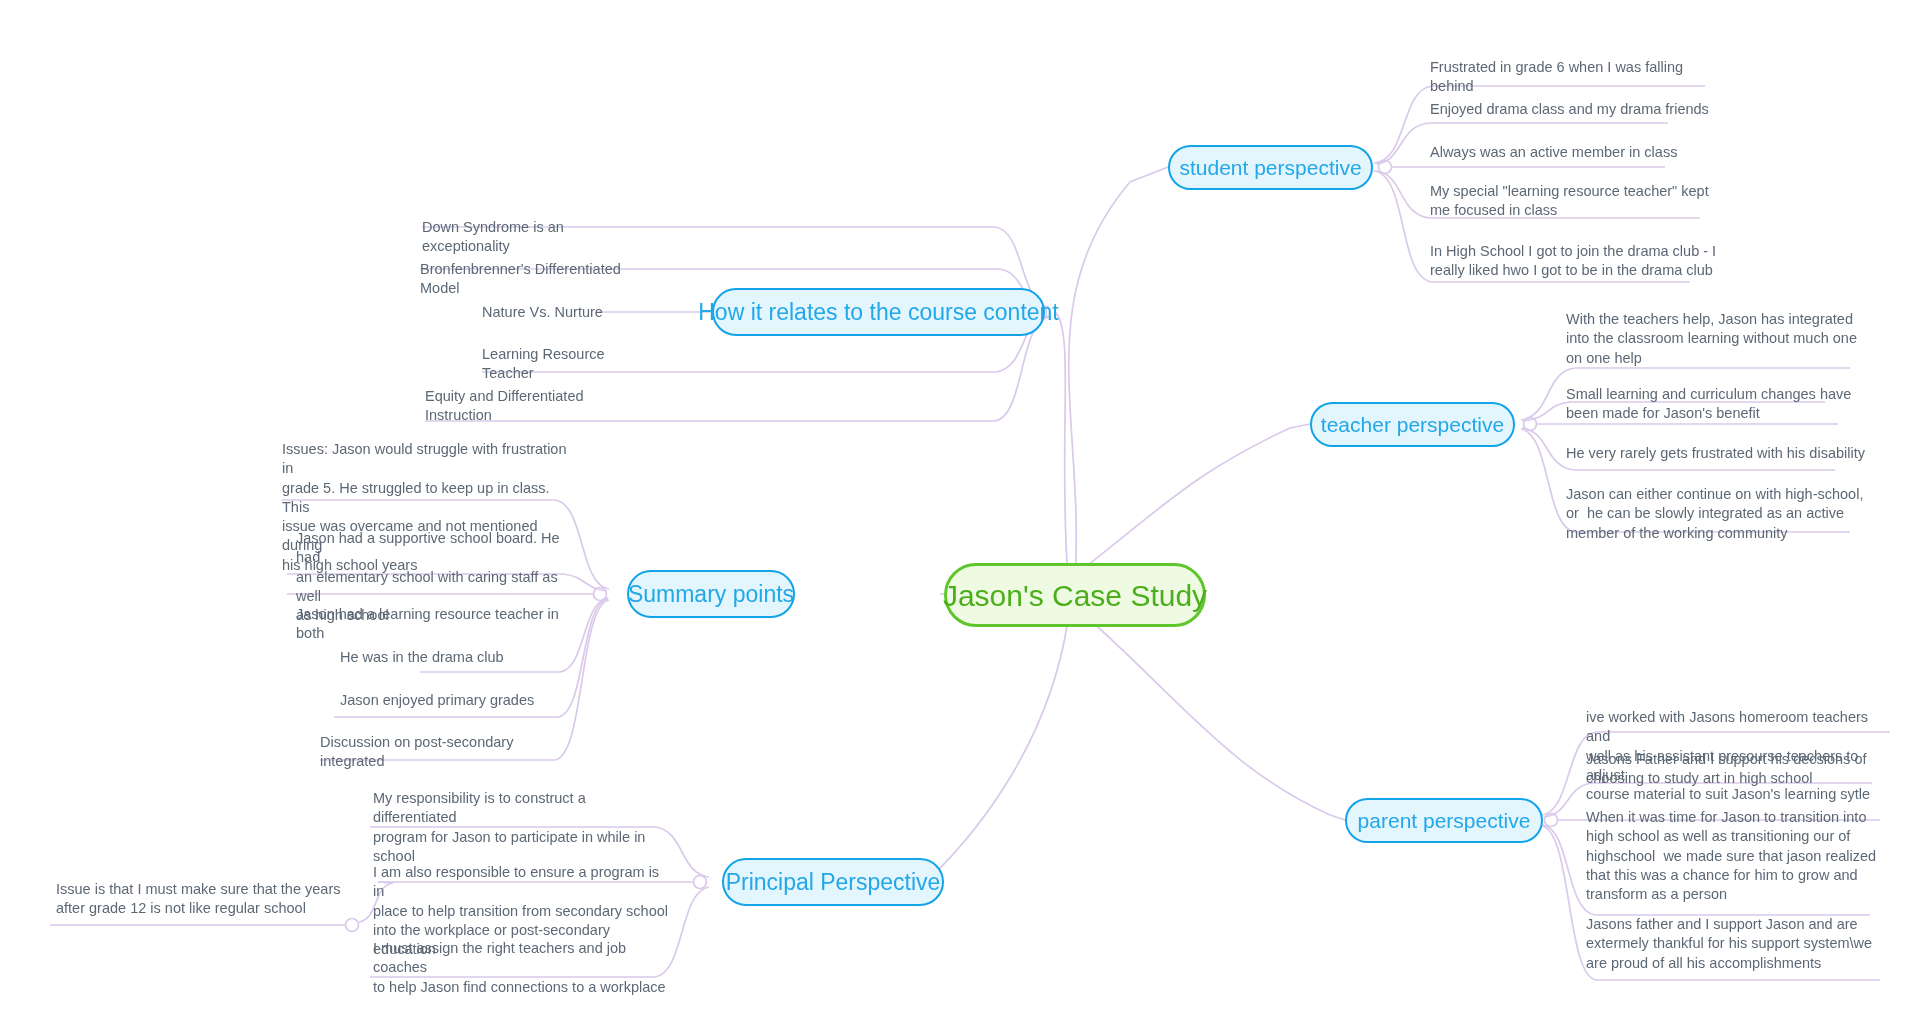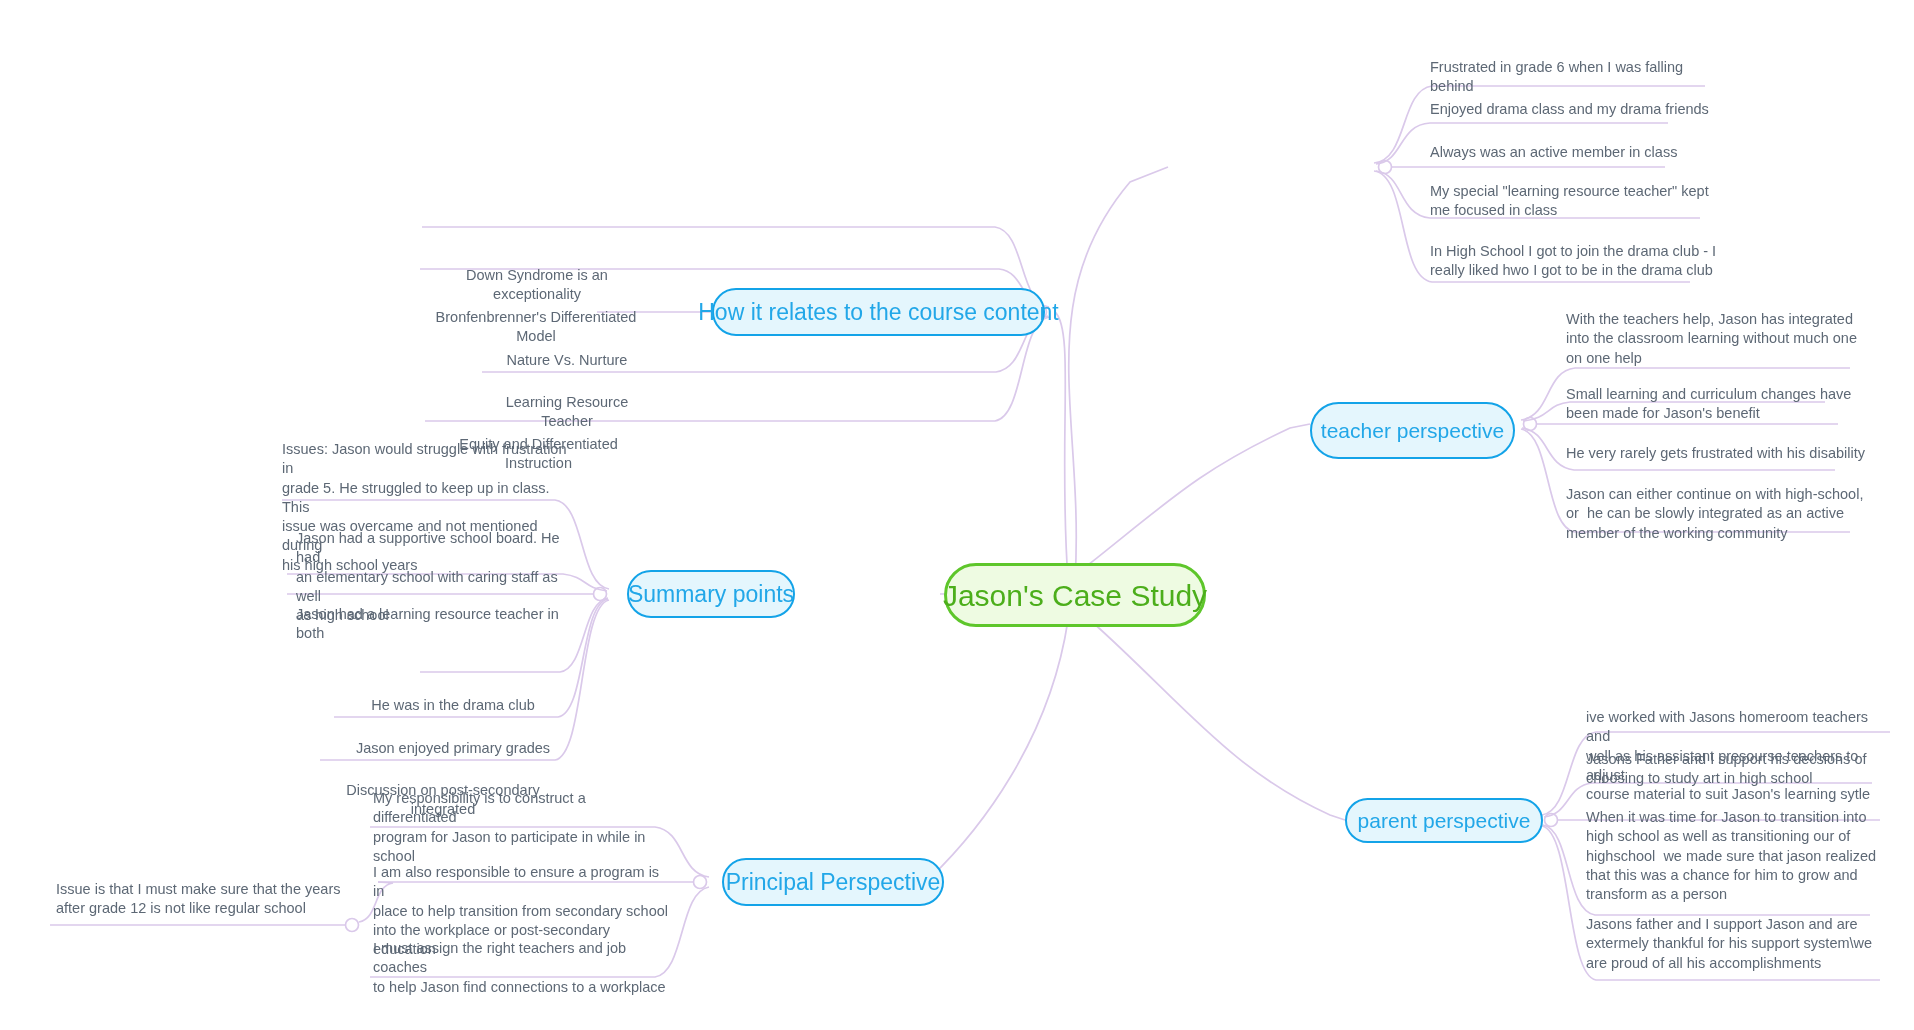--- a/index.html
+++ b/index.html
@@ -60,21 +60,21 @@
   .branch-node.sz-md { font-size: 21px; }
   
   .leaf {
     position: absolute;
     box-sizing: border-box;
     color: #5d6875;
     font-size: 14.5px;
     line-height: 1.33;
     white-space: pre-wrap;
   }
-  .leaf.align-right { text-align: center; margin-top: 48px; }
+  .leaf.align-right { text-align: left; }
   .leaf.align-left  { text-align: left; }
 </style>
 </head>
 <body>
 
 <div id="canvas">
 
   <svg id="wires" viewBox="0 0 1914 1030" xmlns="http://www.w3.org/2000/svg">
     <g fill="none" stroke="#dac9ea" stroke-width="1.7">
 
@@ -130,22 +130,25 @@
       <circle cx="352" cy="925" r="6.5" fill="#ffffff" stroke="#dac9ea" stroke-width="1.7"></circle>
       <path d="M359,922 C379,918 373,886 393,883 L378,882"></path>
       <path d="M345,925 L50,925"></path>
     </g>
   </svg>
 
   <div class="root-node" style="left:944px; top:563px; width:262px; height:64px;">
     <span>Jason's Case Study</span>
   </div>
 
-
-  <div class="branch-node sz-md" style="left:1310px; top:402px; width:205px; height:57px;">
+  <div class="branch-node sz-md" style="left:1168px; top:145px; width:205px; height:45px;">
+    <span>student perspective</span>
+  </div>
+
+  <div class="branch-node sz-md" style="left:1310px; top:402px; width:205px; height:45px;">
     <span>teacher perspective</span>
   </div>
 
   <div class="branch-node sz-md" style="left:1345px; top:798px; width:198px; height:45px;">
     <span>parent perspective</span>
   </div>
 
   <div class="branch-node sz-lg" style="left:712px; top:288px; width:333px; height:48px;text-align:right;">
     <span>How it relates to the course content</span>
   </div>

